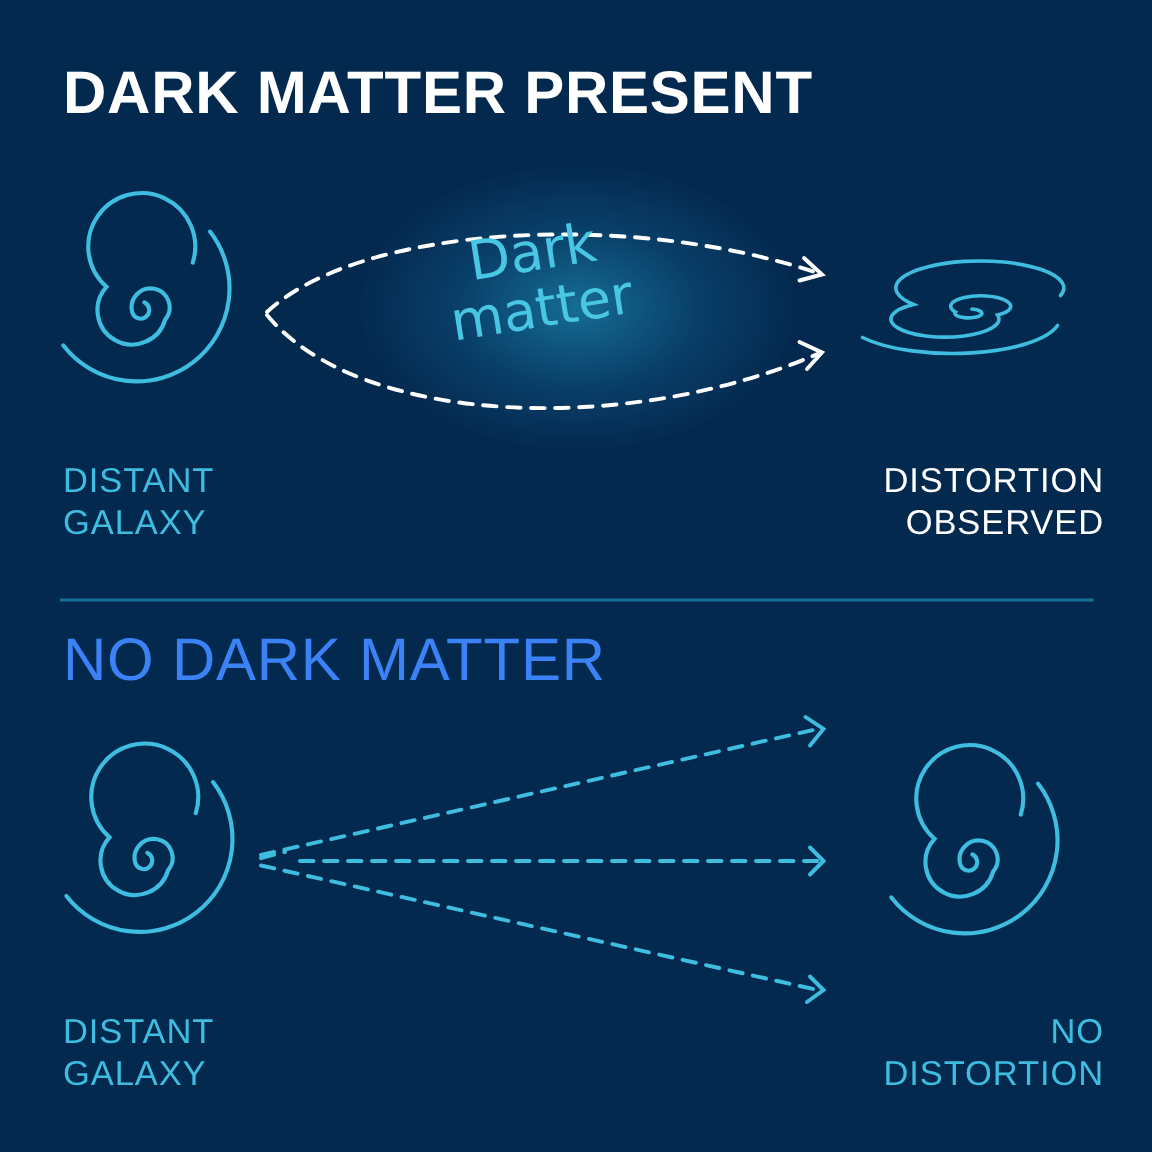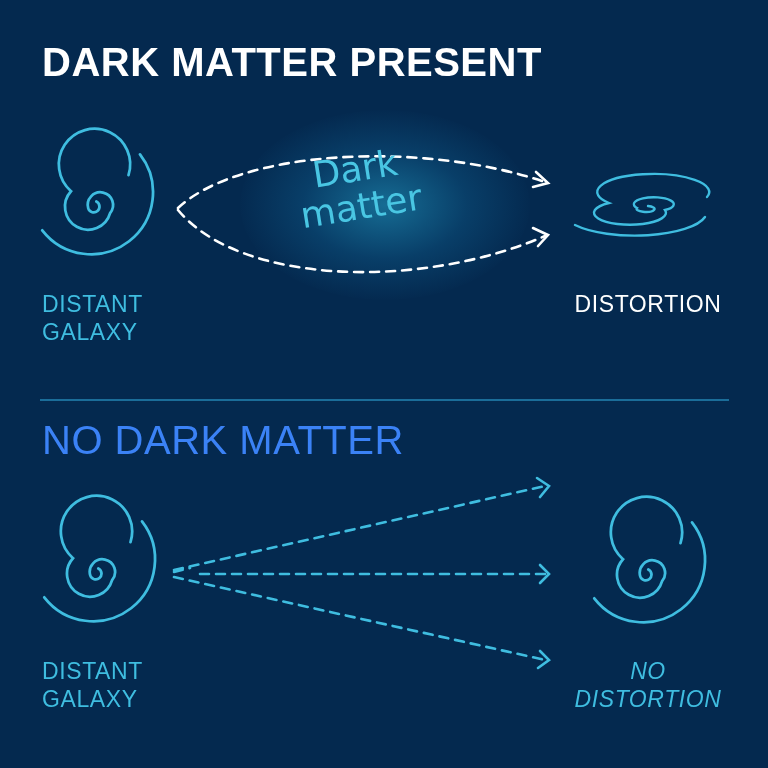--- a/index.html
+++ b/index.html
@@ -1,23 +1,23 @@
 <!DOCTYPE html>
 <html><head>
 <meta charset="utf-8">
 <style>
   html, body { margin:0; padding:0; }
   body { width:768px; height:768px; background:#04294f; overflow:hidden; position:relative; font-family:"Liberation Sans", sans-serif; }
   .abs { position:absolute; }
   .title { left:42px; top:40px; font-size:40px; color:#ffffff; letter-spacing:0.5px; white-space:nowrap; font-weight:bold; }
   .title2 { left:42px; top:418px; font-size:40px; color:#3b82f6; letter-spacing:0.5px; white-space:nowrap; }
-  .label { font-size:23px; line-height:28px; letter-spacing:0.6px; }
+  .label { font-size:23px; line-height:28px; letter-spacing:0.6px;margin-top:16px; }
   .cyan { color:#3fbde0; }
   .white { color:#ffffff; }
-  .center { text-align:center; }
+  .center { text-align:right; }
   .divider { left:40px; top:399px; width:689px; height:2px; background:#1b6d99; }
   .glow { left:240px; top:110px; width:290px; height:190px; border-radius:50%; background:radial-gradient(ellipse at center, rgba(25,120,160,0.85) 0%, rgba(12,80,125,0.55) 40%, rgba(4,41,79,0) 72%); }
   .dm-text { left:292px; top:160px; color:#49c6e3; font-family:"DejaVu Sans", sans-serif; font-size:36px; line-height:38px; transform:rotate(-9deg); transform-origin:left top; }
   svg { position:absolute; left:0; top:0; }
 </style>
 </head>
 <body>
 
 <div class="abs title">DARK MATTER PRESENT</div>
 
@@ -77,27 +77,28 @@
   <div>matter</div>
 </div>
 
 <div class="abs label cyan" style="left:42px; top:290px;">
   <div>DISTANT</div>
   <div>GALAXY</div>
 </div>
 
 <div class="abs label white center" style="left:560px; top:290px; width:176px;">
   <div>DISTORTION</div>
+  <div>OBSERVED</div>
 </div>
 
 <div class="abs divider"></div>
 
 <div class="abs title2">NO DARK MATTER</div>
 
 <div class="abs label cyan" style="left:42px; top:657px;">
   <div>DISTANT</div>
   <div>GALAXY</div>
 </div>
 
-<div class="abs label cyan center" style="left:560px; top:657px; width:176px;font-style:italic;">
+<div class="abs label cyan center" style="left:560px; top:657px; width:176px;">
   <div>NO</div>
   <div>DISTORTION</div>
 </div>
 
 </body></html>

